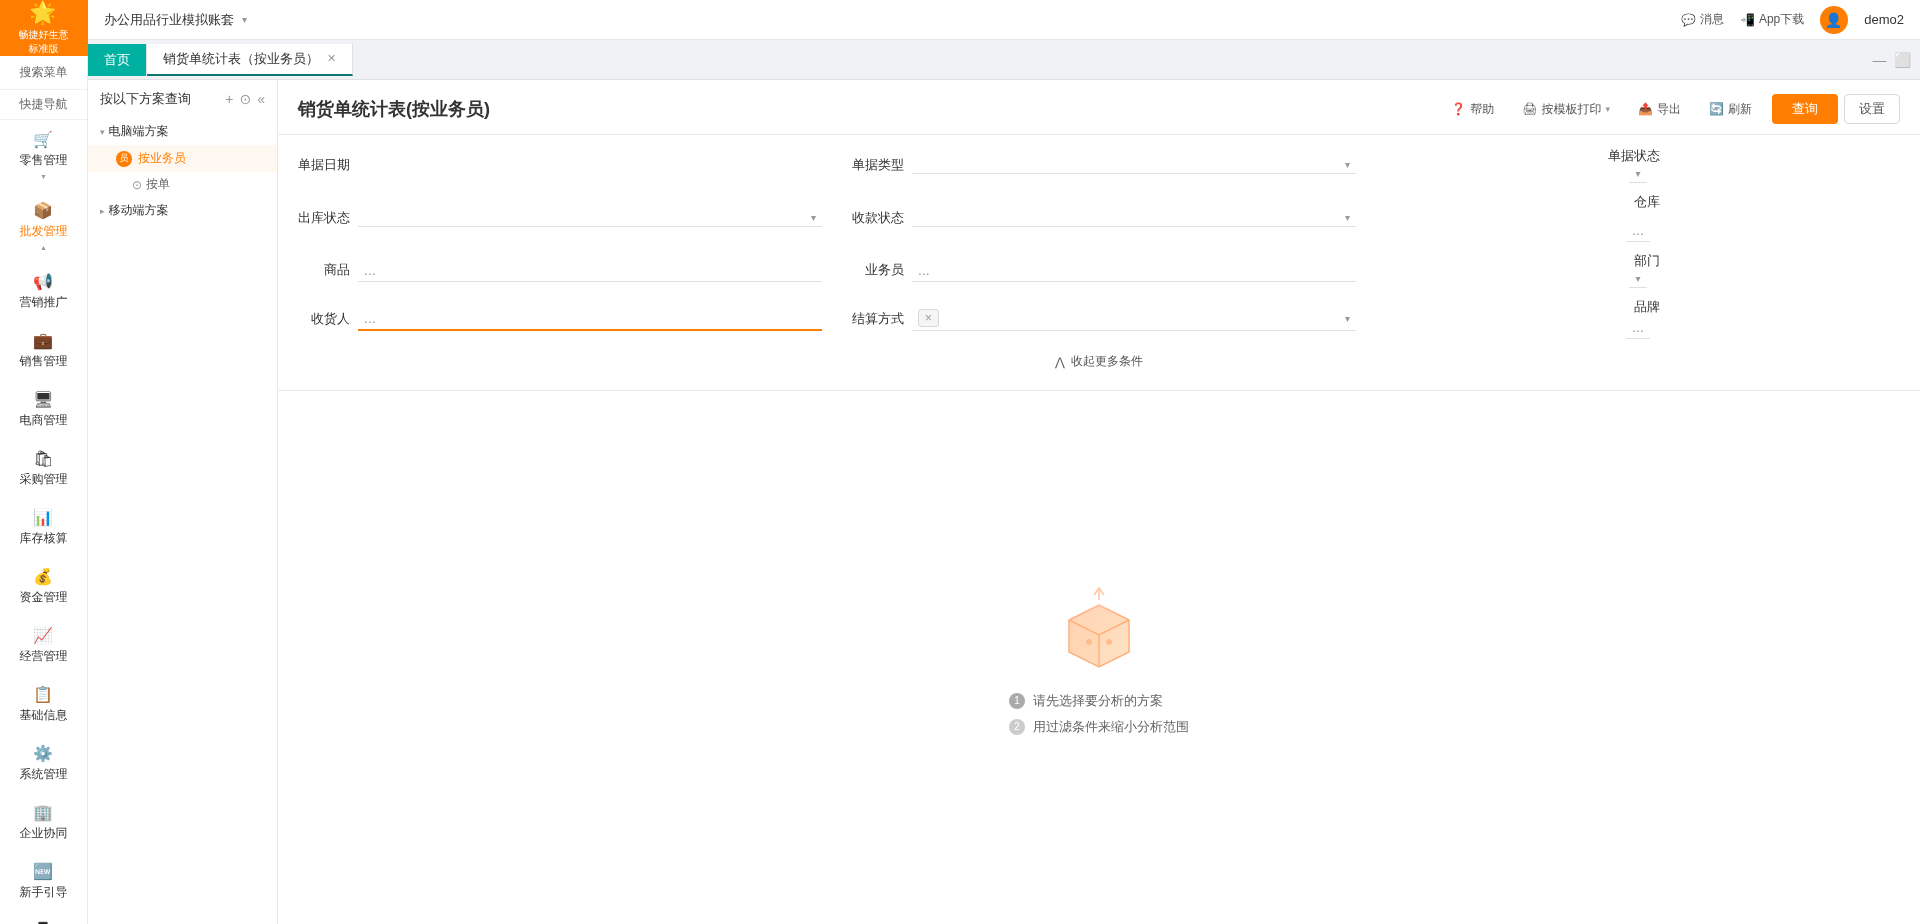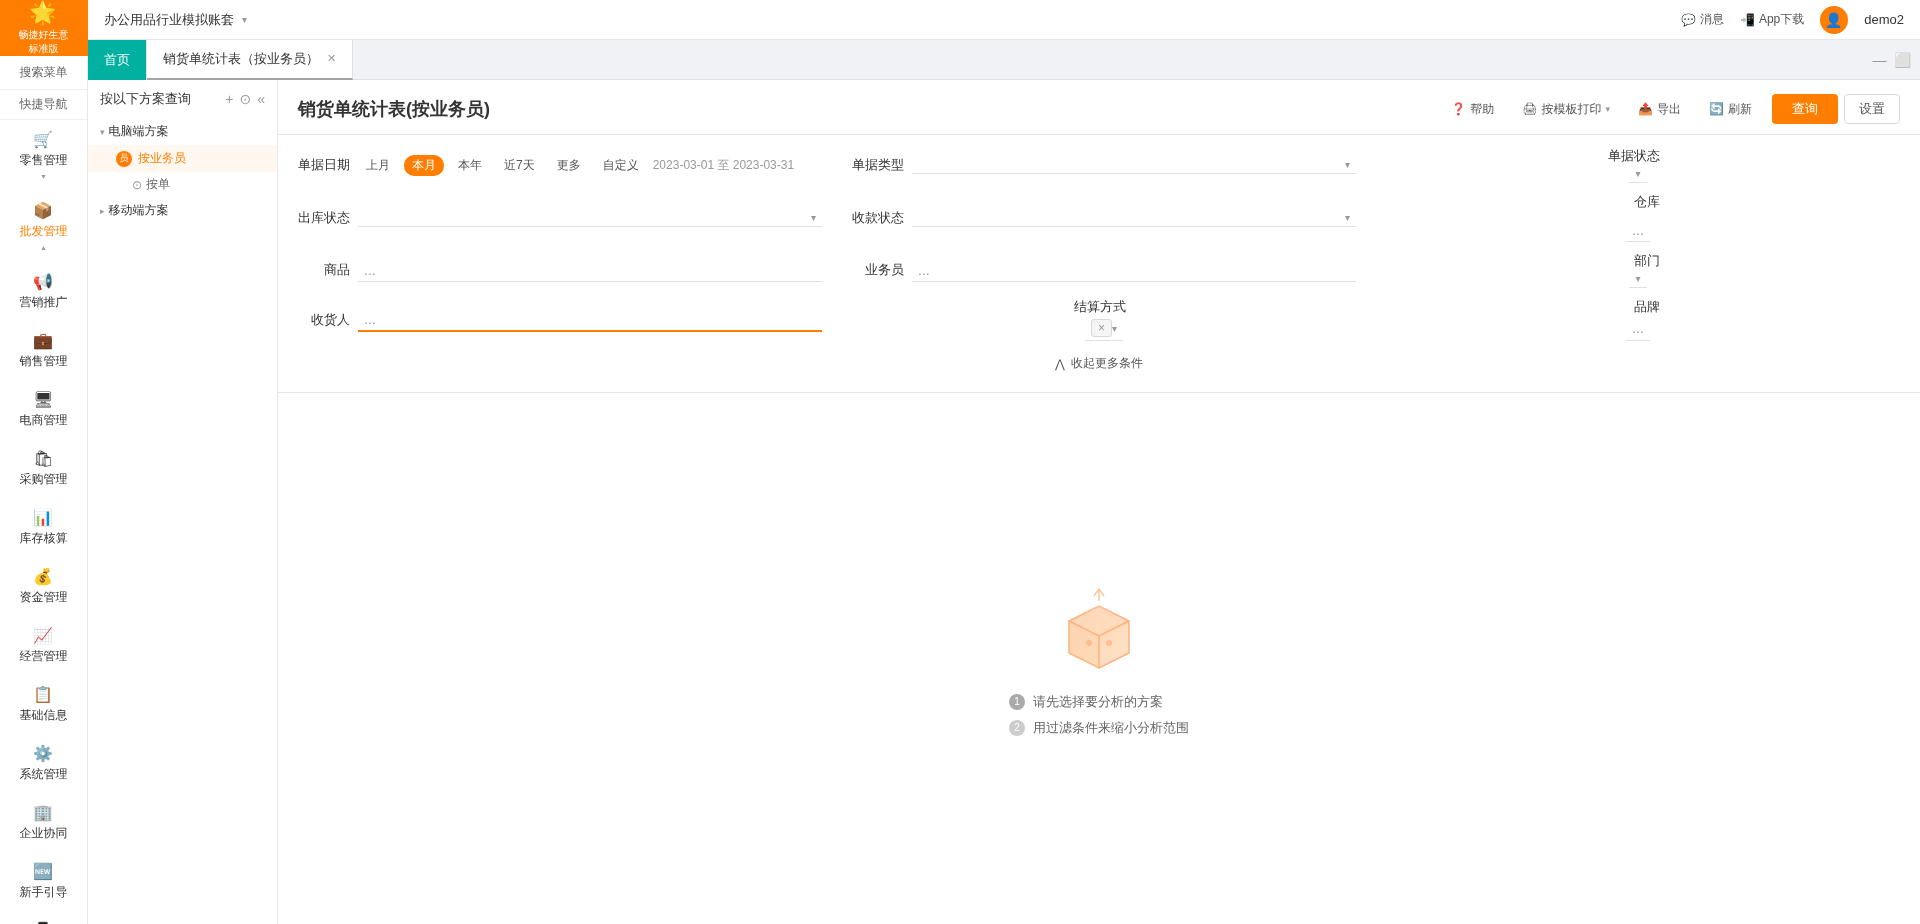--- a/index.html
+++ b/index.html
@@ -24,22 +24,22 @@
     .topbar { height: 40px; background: #fff; border-bottom: 1px solid #e8e8e8; display: flex; align-items: center; justify-content: space-between; padding: 0 16px; }
     .topbar-left { display: flex; align-items: center; gap: 8px; font-size: 13px; color: #333; }
     .topbar-title { color: #333; font-size: 13px; }
     .topbar-arrow { color: #999; font-size: 10px; cursor: pointer; }
     .topbar-right { display: flex; align-items: center; gap: 16px; }
     .topbar-action { display: flex; align-items: center; gap: 4px; font-size: 12px; color: #555; cursor: pointer; }
     .user-avatar { width: 28px; height: 28px; border-radius: 50%; background: #ff7d00; display: flex; align-items: center; justify-content: center; color: #fff; font-size: 12px; cursor: pointer; overflow: hidden; }
 
     
     .tabs { height: 40px; background: #f0f2f5; display: flex; align-items: center; padding: 0 0 0 0; border-bottom: 1px solid #e0e0e0; }
-    .tab { height: 40px; display: flex; align-items: center; padding: 0 16px; font-size: 13px; cursor: pointer; border-right: 1px solid #e0e0e0; background: #f0f2f5; color: #555; gap: 8px; }
-    .tab.active { background: #fff; color: #333; border-bottom: 2px solid #a3a3a3; }
+    .tab { height: 32px; display: flex; align-items: center; padding: 0 16px; font-size: 13px; cursor: pointer; border-right: 1px solid #e0e0e0; background: #f0f2f5; color: #555; gap: 8px; }
+    .tab.active { background: #fff; color: #333; border-bottom: 2px solid #0f766e; }
     .tab .tab-close { font-size: 11px; color: #999; cursor: pointer; }
     .tab-home { background: #00b0a0; color: #fff; }
 
     
     .content { flex: 1; display: flex; overflow: hidden; background: #f5f5f5; }
 
     
     .left-panel { width: 190px; background: #fff; border-right: 1px solid #e8e8e8; padding: 0; overflow-y: auto; }
     .panel-header { padding: 10px 12px 6px; font-size: 13px; color: #333; font-weight: 500; display: flex; align-items: center; justify-content: space-between; }
     .panel-header-actions { display: flex; align-items: center; gap: 6px; }
@@ -268,29 +268,20 @@
           </div>
         </div>
       </div>
 
       <div class="filter-area">
 
         <div class="filter-row-inner" style="margin-bottom:10px;">
 
           <div class="filter-col">
             <span class="filter-field-label">单据日期</span>
-            <div style="display:flex;align-items:center;gap:6px;flex:1;">
-              <span class="date-tab">上月</span>
-              <span class="date-tab active">本月</span>
-              <span class="date-tab">本年</span>
-              <span class="date-tab">近7天</span>
-              <span class="date-tab">更多</span>
-              <span class="date-tab">自定义</span>
-              <span class="date-range">2023-03-01 至 2023-03-31</span>
-            </div>
           </div>
 
           <div class="filter-col" style="padding-left:20px;">
             <span class="filter-field-label">单据类型</span>
             <div class="filter-field-value" style="flex:1;">
               <span></span>
               <span class="filter-down">▾</span>
             </div>
           </div>
 
@@ -348,21 +339,21 @@
           </div>
         </div>
 
         <div class="filter-row-inner" style="margin-bottom:4px;">
           <div class="filter-col">
             <span class="filter-field-label">收货人</span>
             <div style="flex:1;border-bottom:2px solid #ff7d00;padding:3px 6px;cursor:pointer;">
               <span class="filter-dots">...</span>
             </div>
           </div>
-          <div class="filter-col" style="padding-left:20px;flex-direction:column;">
+          <div class="filter-col" style="padding-left:20px;">
             <span class="filter-field-label">结算方式</span>
             <div class="filter-field-value with-close" style="flex:1;">
               <div class="filter-close-tag">
                 <span style="cursor:pointer;color:#999;">×</span>
               </div>
               <span class="filter-down">▾</span>
             </div>
           </div>
           <div class="filter-col" style="padding-left:20px;">
             <span class="filter-field-label">品牌</span>

